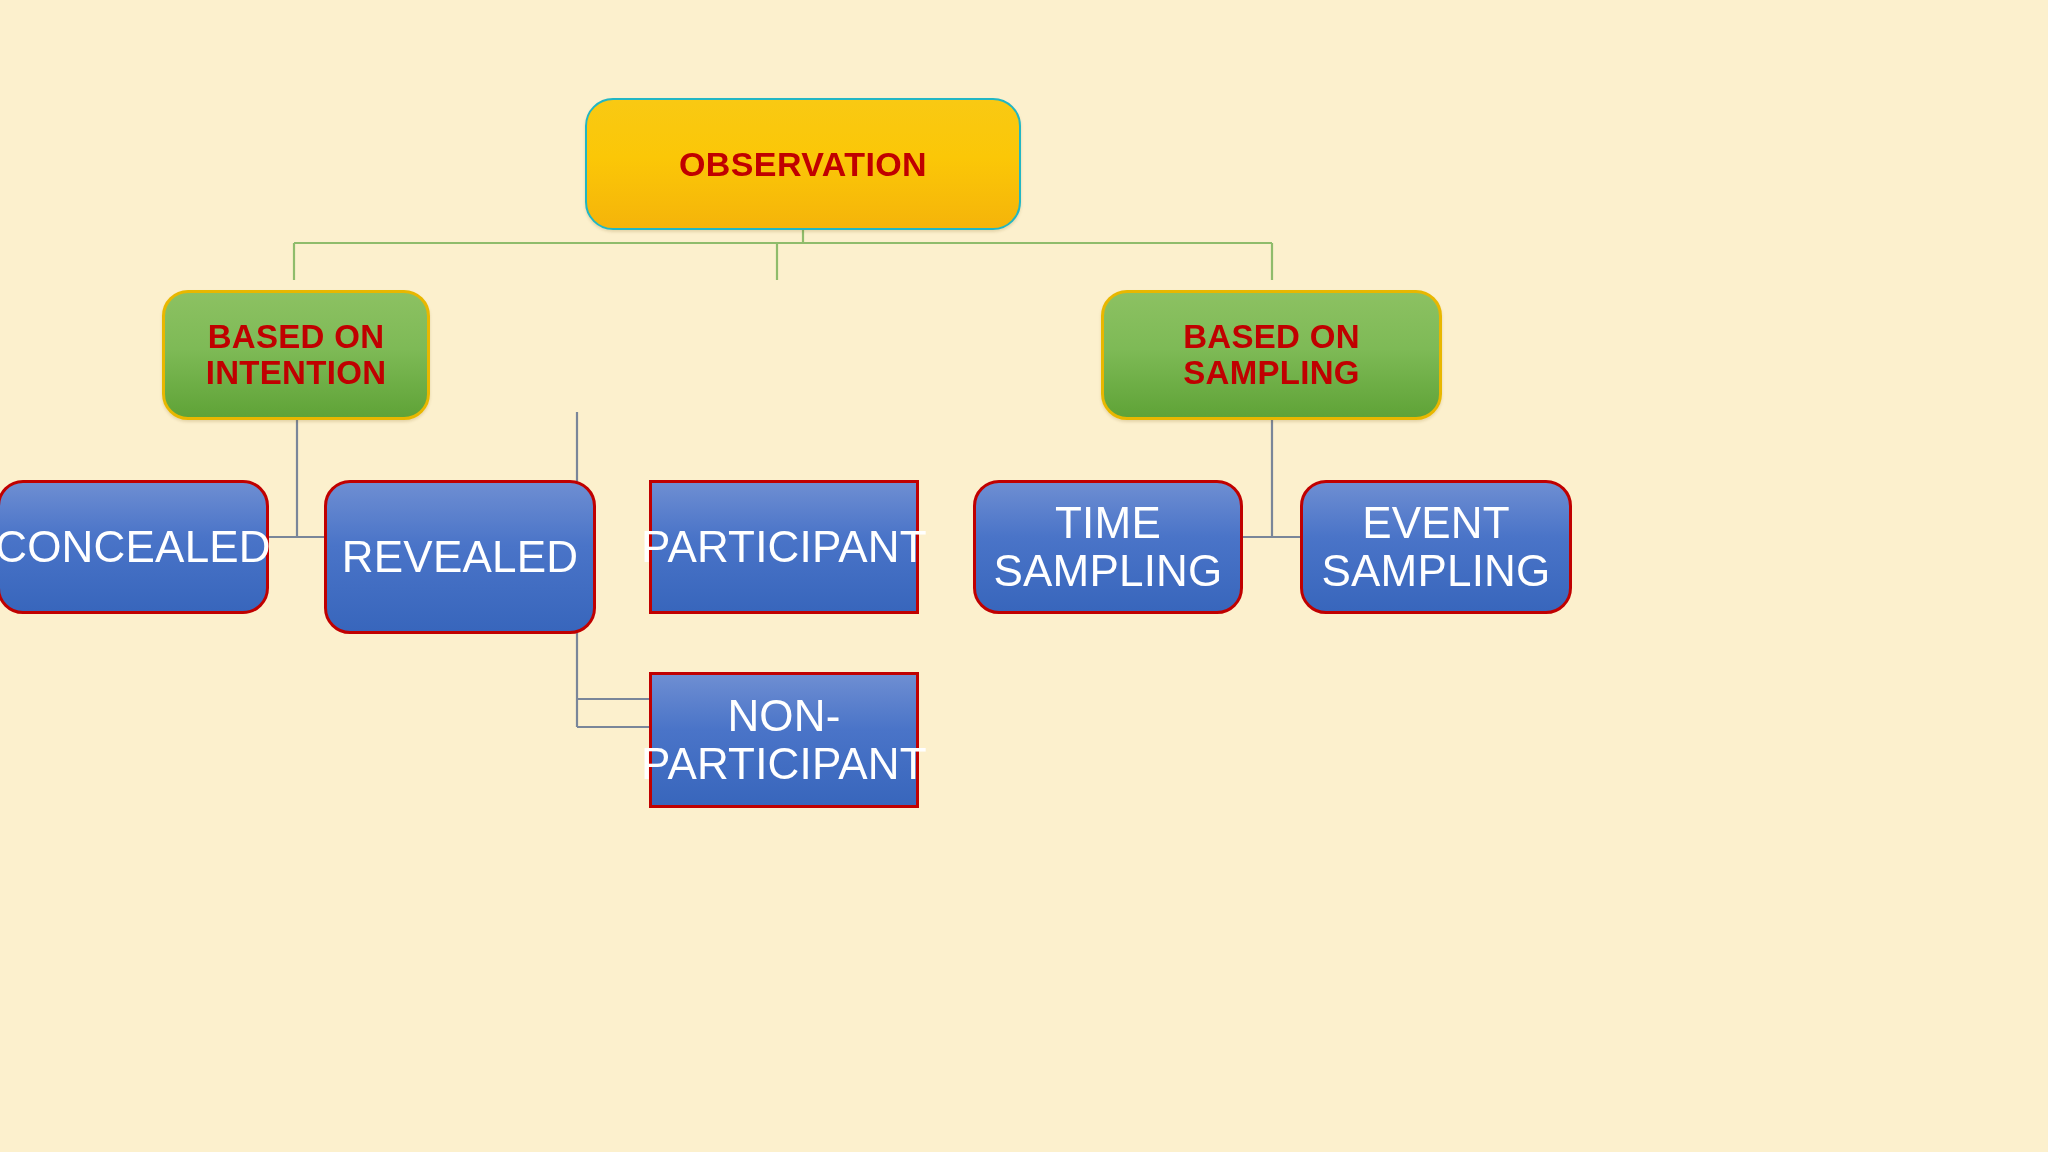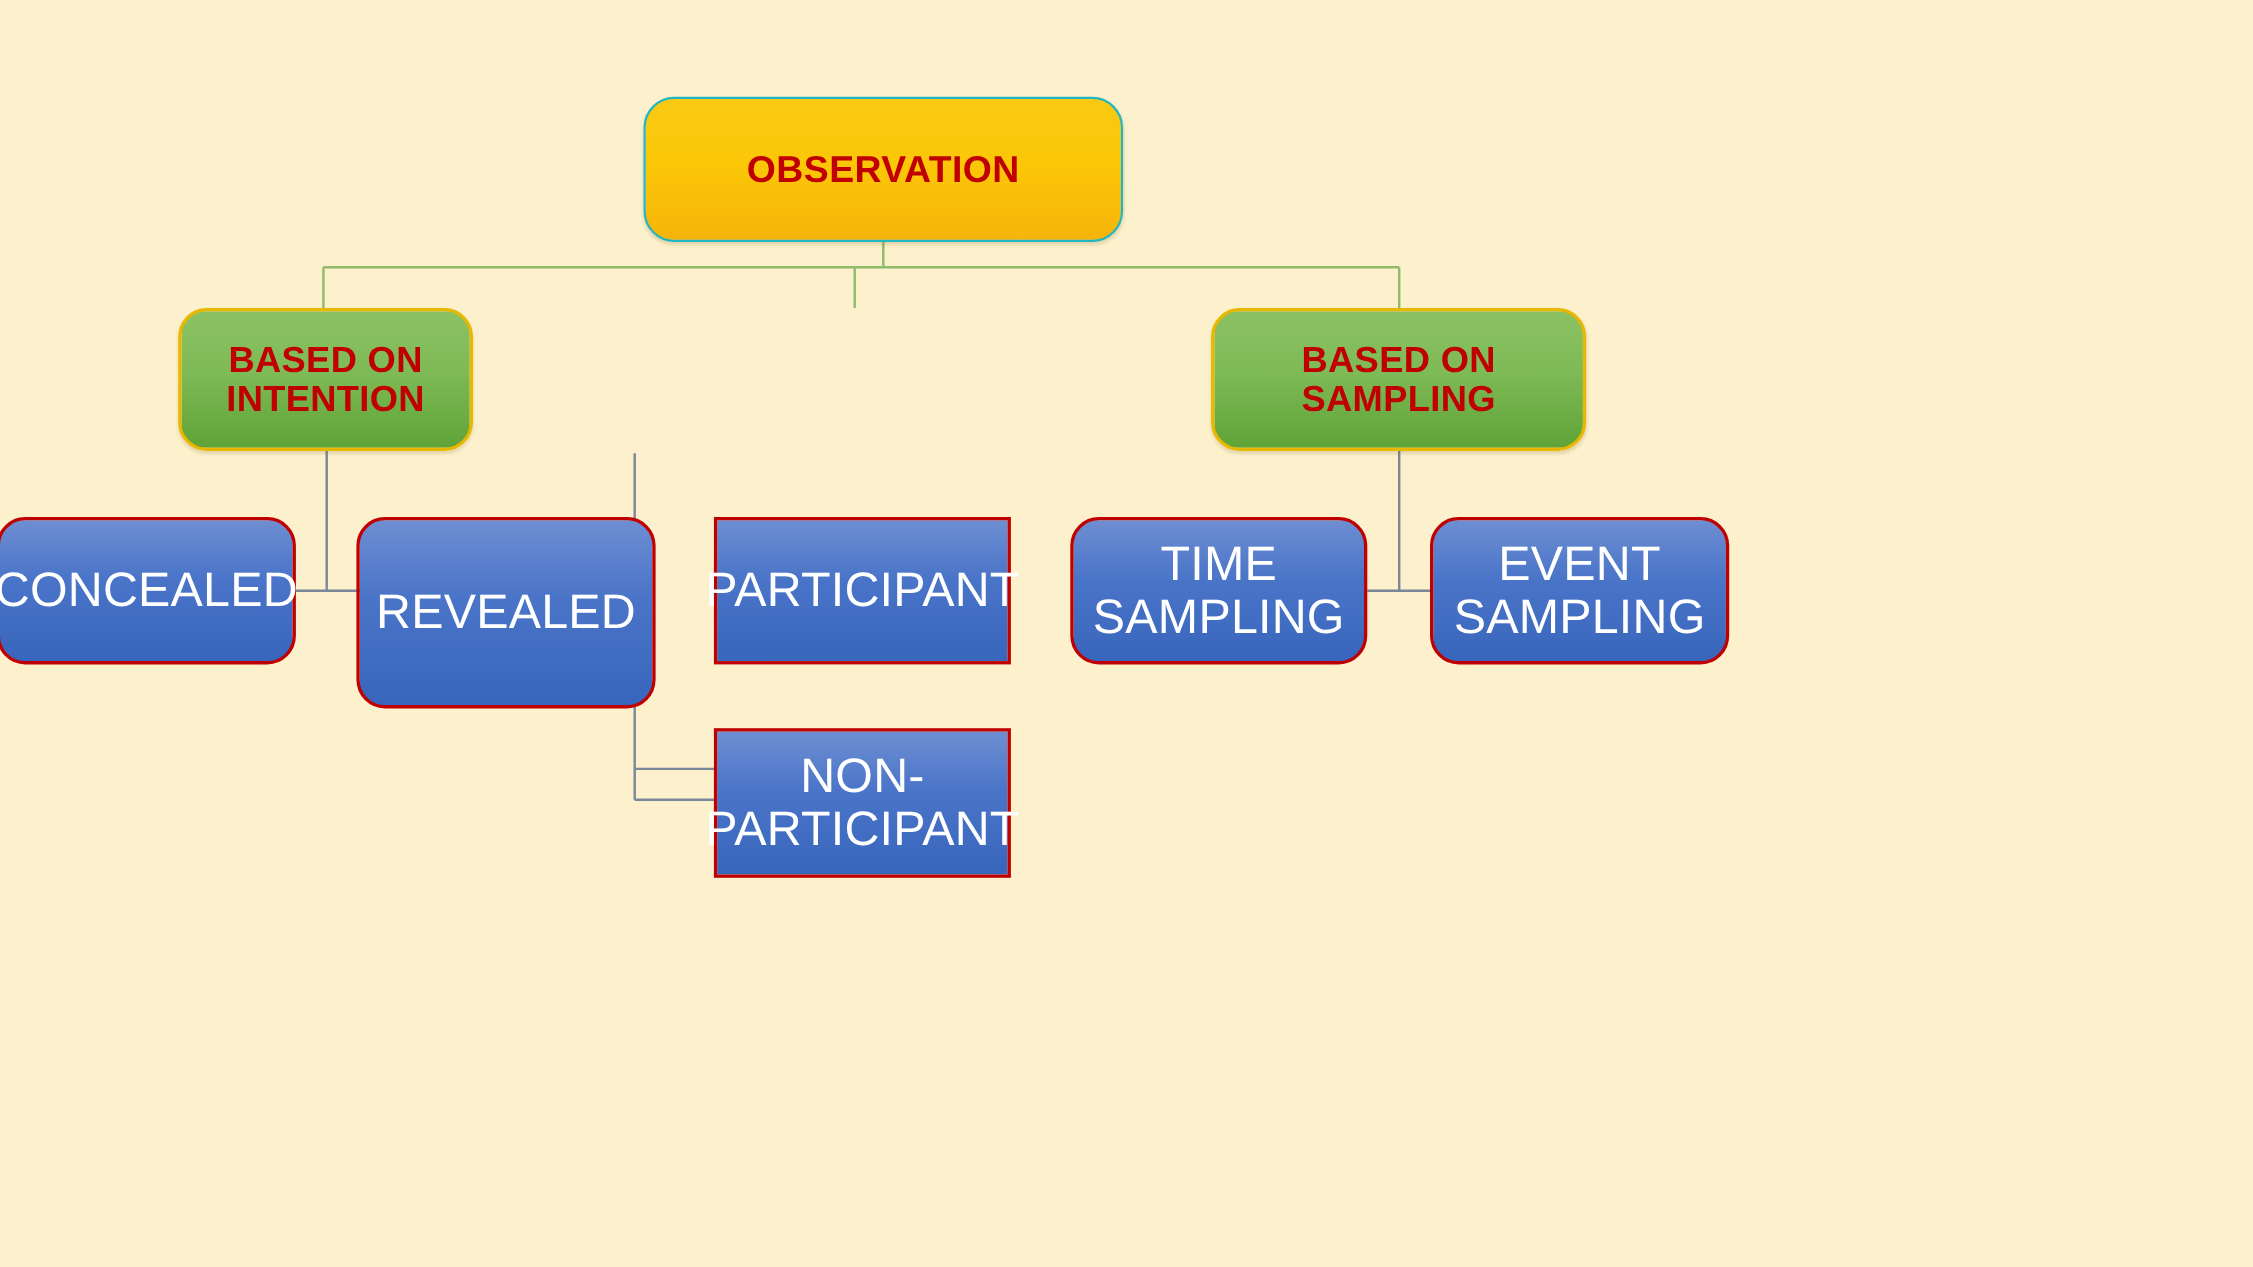--- a/index.html
+++ b/index.html
@@ -33,20 +33,21 @@
   
   .node {
     position: absolute;
     box-sizing: border-box;
     display: flex;
     align-items: center;
     justify-content: center;
     text-align: center;
     line-height: 1.08;
     white-space: pre-line;
+    margin-top: 10px;
   }
 
   
   .node.root {
     background: linear-gradient(180deg, #F9C913 0%, #FBC707 45%, #F5B40A 100%);
     border: 2px solid #21B6C4;
     border-radius: 28px;
     color: #C00000;
     font-weight: bold;
     font-size: 34px;
@@ -121,21 +122,21 @@
 
   <div class="node green rounded" style="left:162px; top:280px; width:268px; height:130px;">BASED ON
 INTENTION</div>
 
 
   <div class="node green rounded" style="left:1101px; top:280px; width:341px; height:130px;">BASED ON
 SAMPLING</div>
 
   <div class="node blue rounded" style="left:-3px; top:470px; width:272px; height:134px;">CONCEALED</div>
 
-  <div class="node blue rounded" style="left:324px; top:470px; width:272px; height:174px;">REVEALED</div>
+  <div class="node blue rounded" style="left:324px; top:470px; width:272px; height:154px;">REVEALED</div>
 
   <div class="node blue squared" style="left:649px; top:470px; width:270px; height:134px;">PARTICIPANT</div>
 
   <div class="node blue squared" style="left:649px; top:662px; width:270px; height:136px;">NON-
 PARTICIPANT</div>
 
   <div class="node blue rounded" style="left:973px; top:470px; width:270px; height:134px;">TIME
 SAMPLING</div>
 
   <div class="node blue rounded" style="left:1300px; top:470px; width:272px; height:134px;">EVENT

